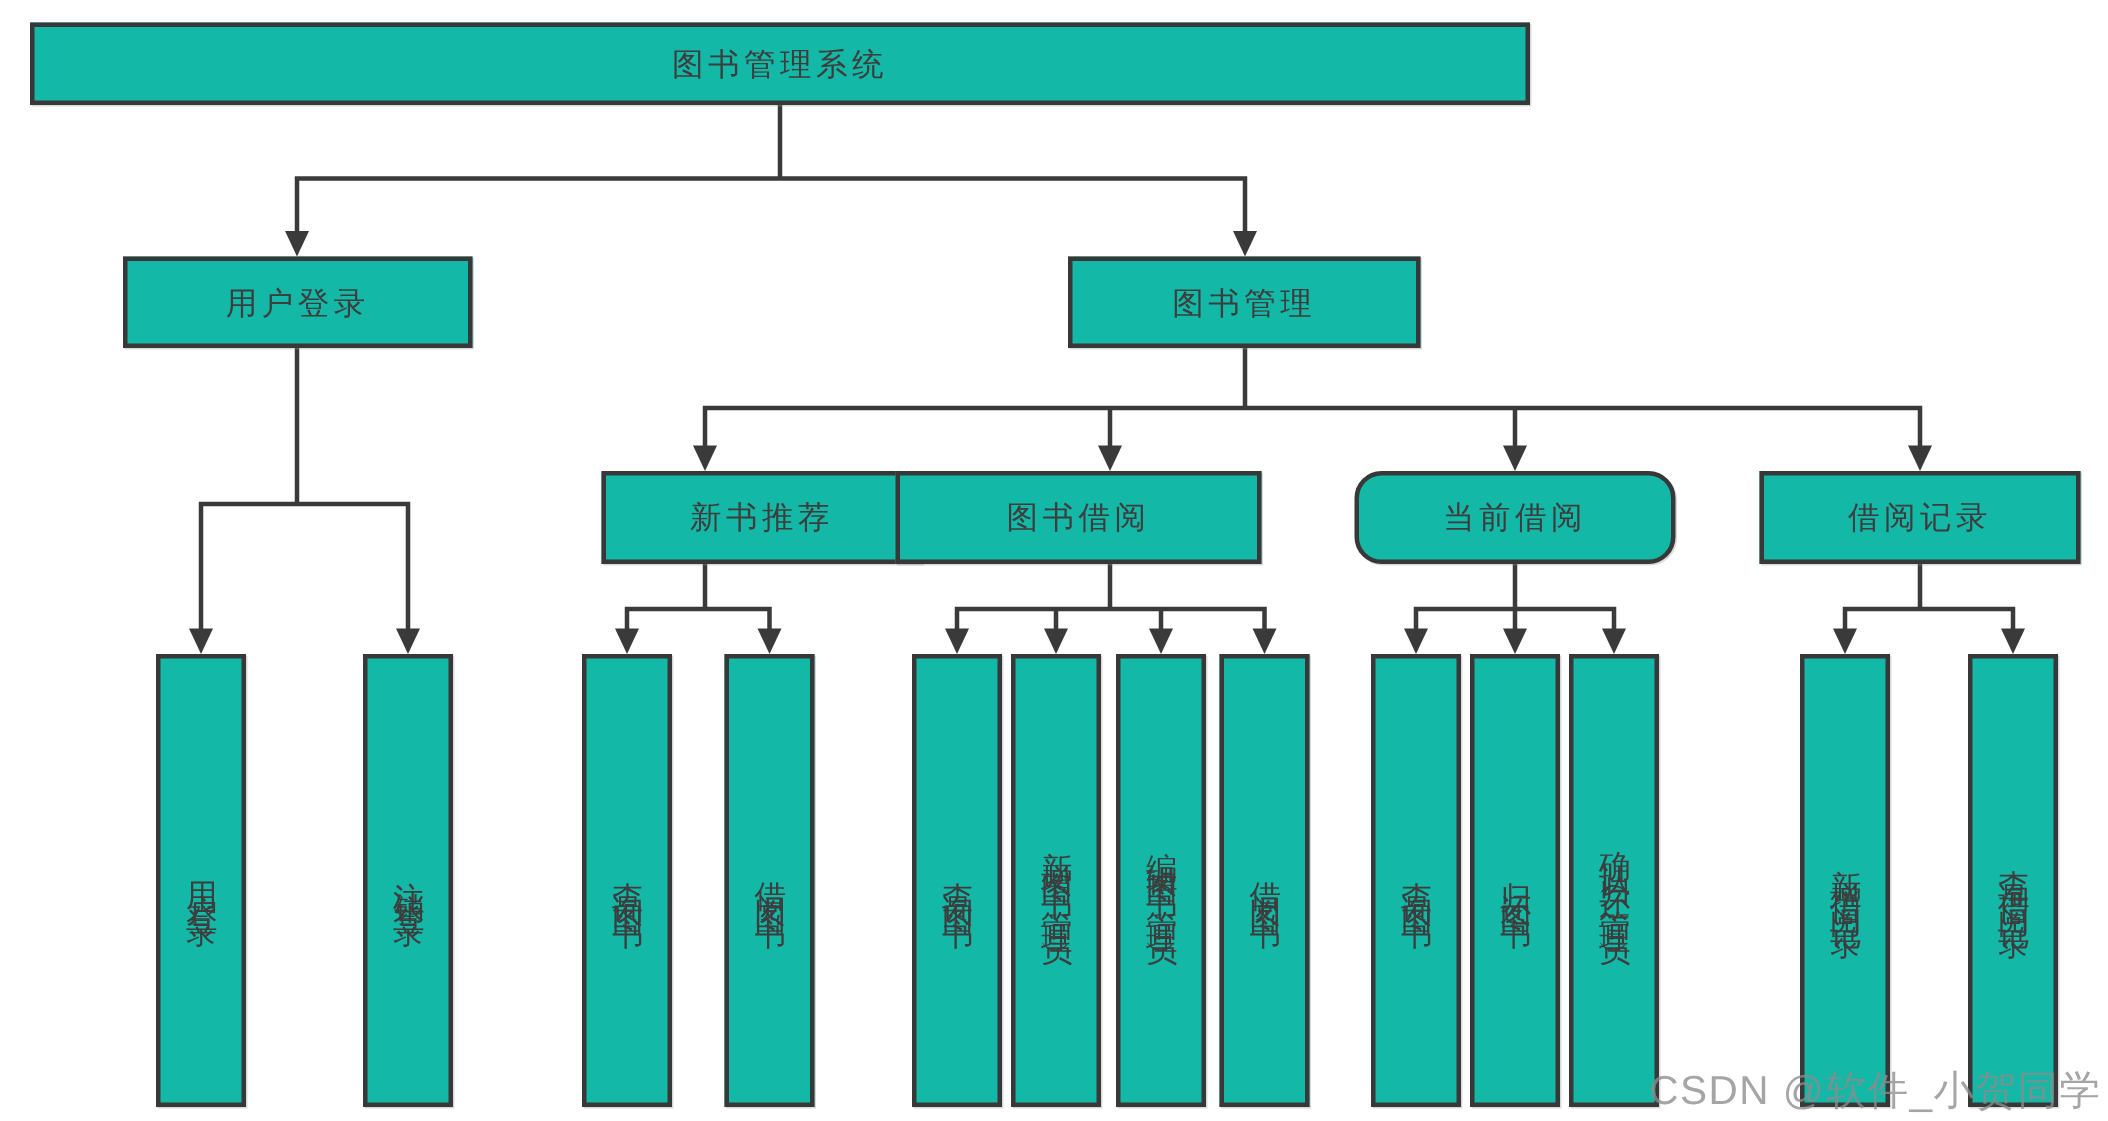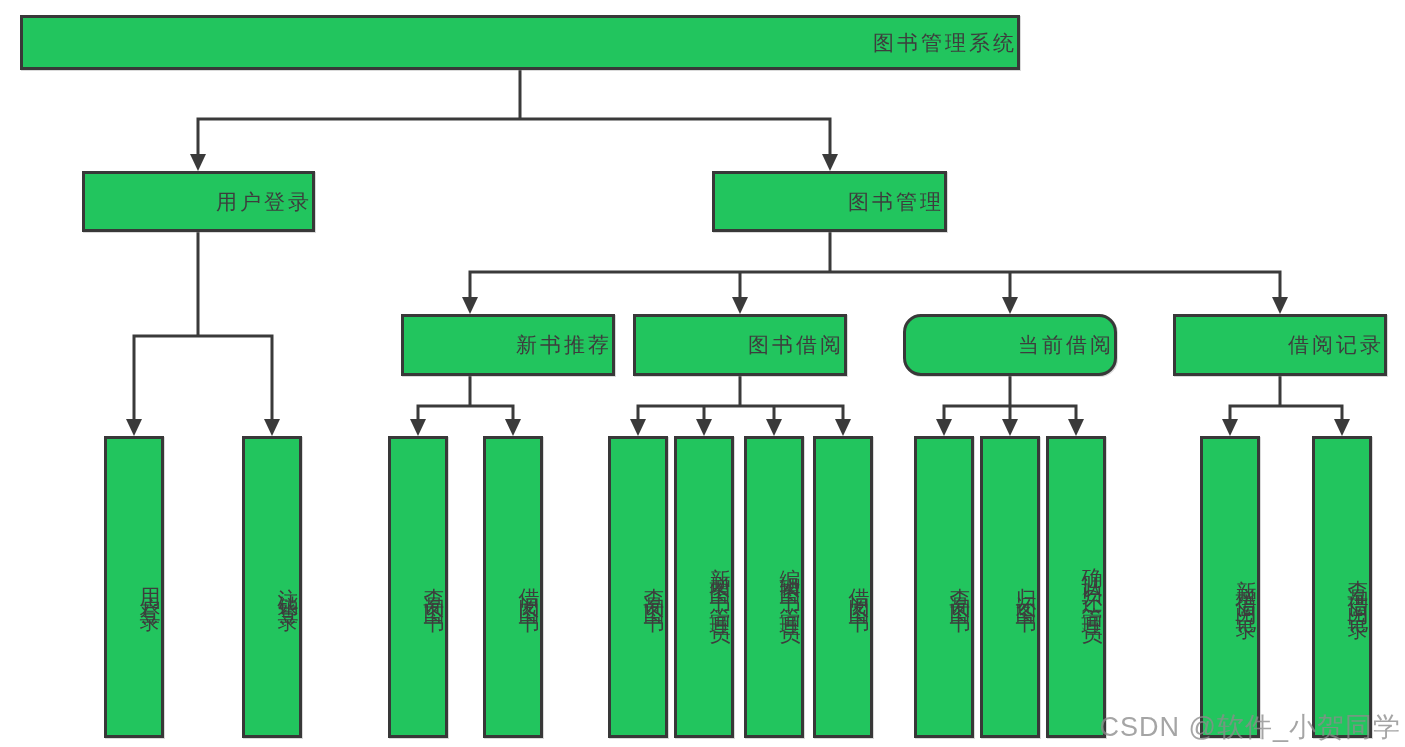--- a/index.html
+++ b/index.html
@@ -7,25 +7,25 @@
     position:relative;
     width:1405px;height:747px;
     background:#ffffff;
     font-family:"Liberation Sans","DejaVu Sans",sans-serif;
     overflow:hidden;
   }
   #connectors{position:absolute;left:0;top:0;z-index:1;}
   .node{
     position:absolute;
     box-sizing:border-box;
-    background:#22c55e;
+    background:#14b8a6;
     border:3px solid #383838;
     display:flex;
     align-items:center;
-    justify-content:flex-end;
+    justify-content:center;
     z-index:2;
     box-shadow:1px 1px 0 rgba(150,150,150,0.35);
   }
   .node .lbl{
     color:#3d3d3d;
     font-size:21px;
     letter-spacing:3px;
     white-space:nowrap;
   }
   .vbox .lbl{
@@ -101,21 +101,21 @@
   <div class="node hbox" style="left:82px;top:171px;width:233px;height:61px;">
     <span class="lbl">用户登录</span>
   </div>
   <div class="node hbox" style="left:712px;top:171px;width:235px;height:61px;">
     <span class="lbl">图书管理</span>
   </div>
 
   <div class="node hbox" style="left:363px;top:314px;width:214px;height:62px;margin-left:38px;">
     <span class="lbl">新书推荐</span>
   </div>
-  <div class="node hbox" style="left:633px;top:314px;width:214px;height:62px;">
+  <div class="node hbox" style="left:597px;top:314px;width:244px;height:62px;">
     <span class="lbl">图书借阅</span>
   </div>
   <div class="node hbox" style="left:903px;top:314px;width:214px;height:62px;border-radius:18px;">
     <span class="lbl">当前借阅</span>
   </div>
   <div class="node hbox" style="left:1173px;top:314px;width:214px;height:62px;">
     <span class="lbl">借阅记录</span>
   </div>
 
   <div class="node vbox" style="left:104px;top:436px;width:60px;height:302px;">

